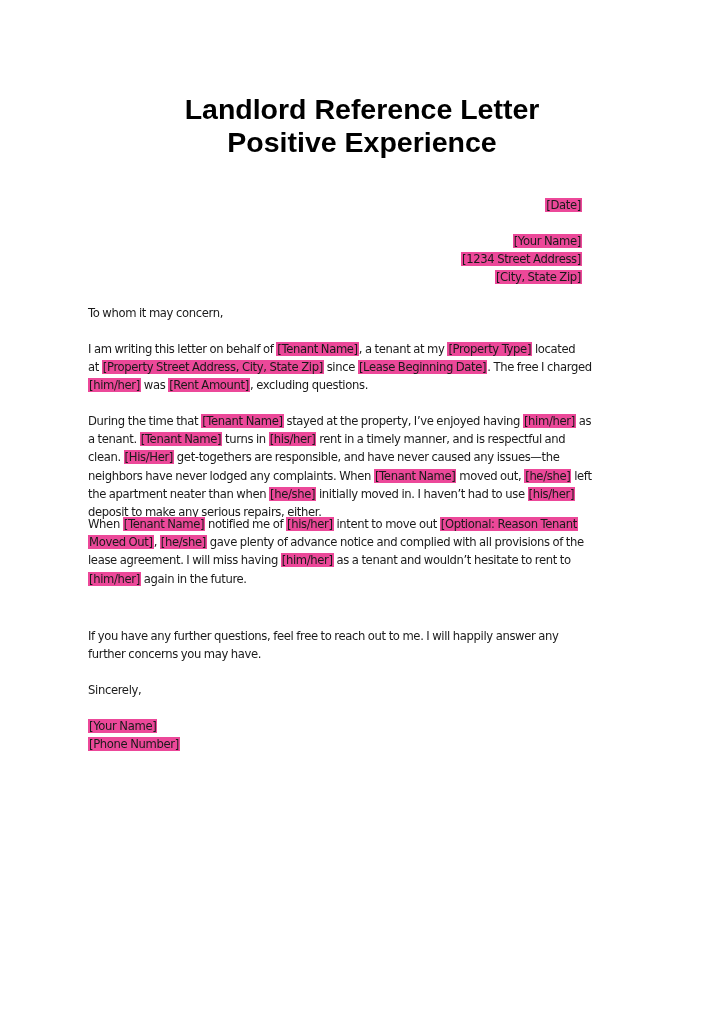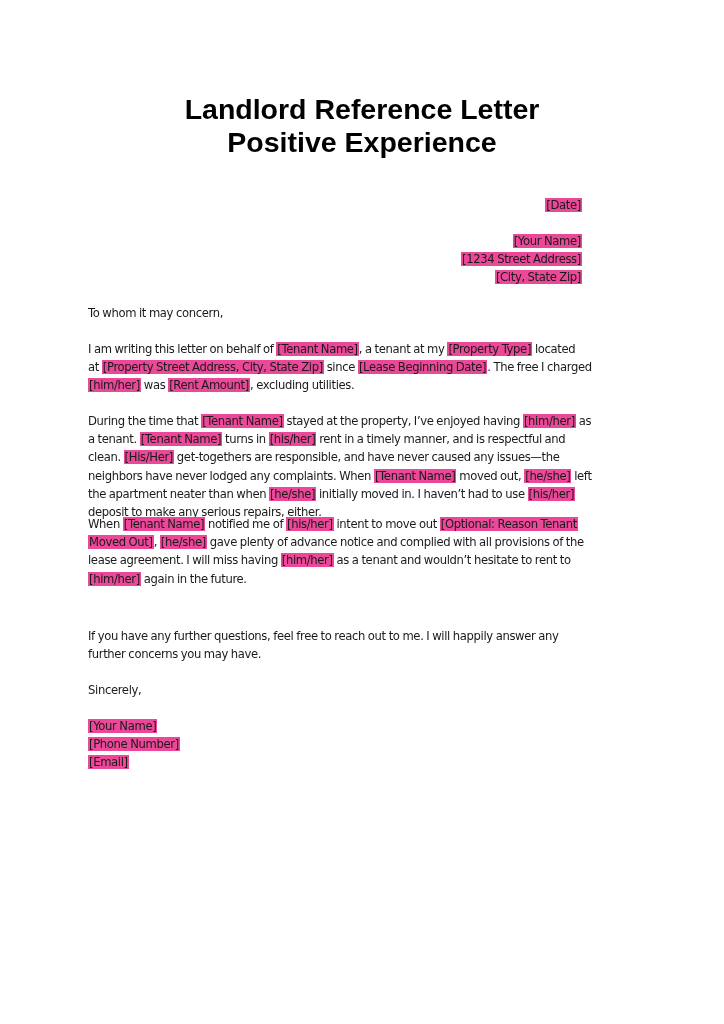--- a/index.html
+++ b/index.html
@@ -47,21 +47,21 @@
     <span class="line"><span class="hl">[Your Name]</span></span>
     <span class="line"><span class="hl">[1234 Street Address]</span></span>
     <span class="line"><span class="hl">[City, State Zip]</span></span>
   </div>
 
   <div class="p body-text" style="top:304px;">To whom it may concern,</div>
 
   <div class="p body-text" style="top:340px;">
       <span class="line"><span>I am writing this letter on behalf of </span><span class="hl">[Tenant Name]</span><span>, a tenant at my </span><span class="hl">[Property Type]</span><span> located</span></span>
       <span class="line"><span>at </span><span class="hl">[Property Street Address, City, State Zip]</span><span> since </span><span class="hl">[Lease Beginning Date]</span><span>. The free I charged</span></span>
-      <span class="line"><span class="hl">[him/her]</span><span> was </span><span class="hl">[Rent Amount]</span><span>, excluding utilities.</span></span>
+      <span class="line"><span class="hl">[him/her]</span><span> was </span><span class="hl">[Rent Amount]</span><span>, excluding questions.</span></span>
     </div>
   <div class="p body-text" style="top:412px;">
       <span class="line"><span>During the time that </span><span class="hl">[Tenant Name]</span><span> stayed at the property, I’ve enjoyed having </span><span class="hl">[him/her]</span><span> as</span></span>
       <span class="line"><span>a tenant. </span><span class="hl">[Tenant Name]</span><span> turns in </span><span class="hl">[his/her]</span><span> rent in a timely manner, and is respectful and</span></span>
       <span class="line"><span>clean. </span><span class="hl">[His/Her]</span><span> get-togethers are responsible, and have never caused any issues—the</span></span>
       <span class="line"><span>neighbors have never lodged any complaints. When </span><span class="hl">[Tenant Name]</span><span> moved out, </span><span class="hl">[he/she]</span><span> left</span></span>
       <span class="line"><span>the apartment neater than when </span><span class="hl">[he/she]</span><span> initially moved in. I haven’t had to use </span><span class="hl">[his/her]</span></span>
       <span class="line"><span>deposit to make any serious repairs, either.</span></span>
     </div>
   <div class="p body-text" style="top:515px;">
@@ -73,16 +73,15 @@
   <div class="p body-text" style="top:627px;">
       <span class="line"><span>If you have any further questions, feel free to reach out to me. I will happily answer any</span></span>
       <span class="line"><span>further concerns you may have.</span></span>
     </div>
 
   <div class="p body-text" style="top:681px;">Sincerely,</div>
 
   <div class="p body-text" style="top:717px;">
     <span class="line"><span class="hl">[Your Name]</span></span>
     <span class="line"><span class="hl">[Phone Number]</span></span>
-    <span class="line"><span class="hl">[Email]</span></span>
   </div>
 
 </div>
 
 </body></html>

